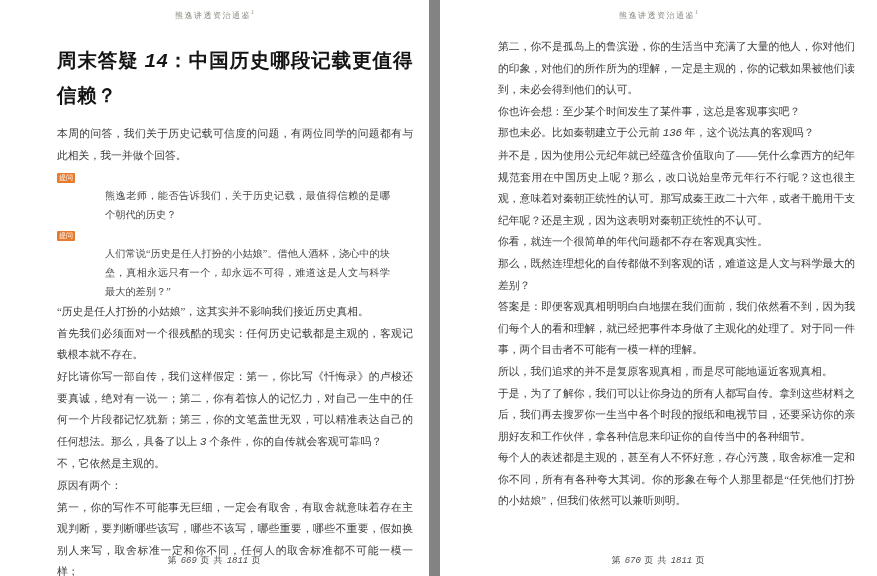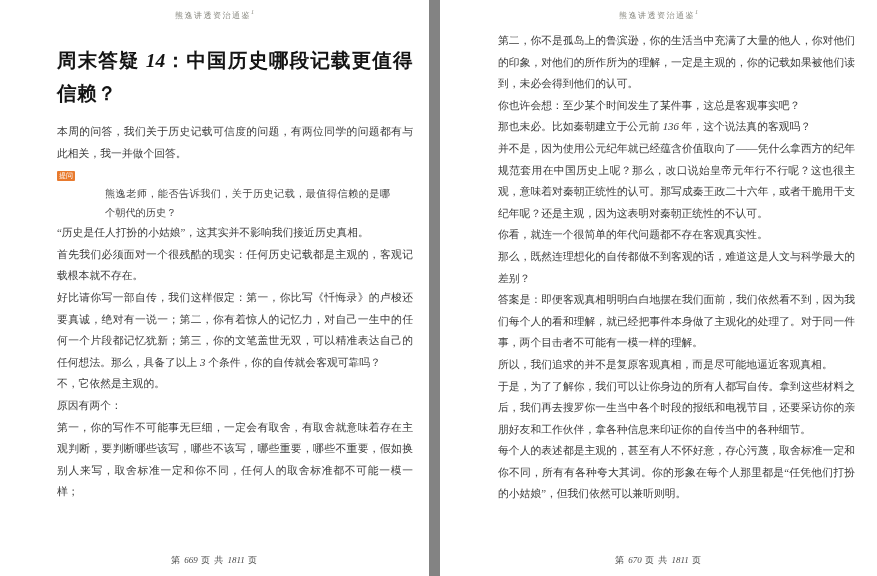--- a/index.html
+++ b/index.html
@@ -20,21 +20,21 @@
     flex: 0 0 auto;
   }
   .running-header {
     position: absolute; top: 9px; left: 0; right: 0;
     text-align: center;
     font-size: 8px; letter-spacing: 1.5px;
     color: #8a8a82;
   }
   .running-header sup { font-size: 6px; letter-spacing: 0; font-style: italic; }
   .content-left  { position: absolute; left: 57px; top: 44px; width: 356px; }
-  .content-right { position: absolute; left: 58px; top: 30px; width: 357px; }
+  .content-right { position: absolute; left: 58px; top: 36px; width: 357px; }
   .article-title {
     font-size: 19.5px; font-weight: bold;
     line-height: 33px; color: #141414;
     letter-spacing: 0.5px;
     margin: 0 0 11px 0;
     text-align: justify;
   }
   .para {
     font-size: 10.8px; line-height: 21.6px;
     color: #3b3b3b; margin: 0;
@@ -57,21 +57,21 @@
     border-radius: 1px;
     margin: 5px 0 3px 0;
   }
   .page-footer {
     position: absolute; bottom: 9px; left: 0; right: 0;
     text-align: center;
     font-size: 9px; letter-spacing: 1px;
     color: #4a4a4a;
   }
   .num {
-    font-family: Liberation Serif, serif;
+    font-family: Liberation Mono, monospace;
     font-style: italic;
     letter-spacing: 0;
   }
 </style>
 </head>
 <body>
 
 <div class="spread">
 
   <div class="page page-left">
@@ -84,20 +84,26 @@
 
       <p class="para">本周的问答，我们关于历史记载可信度的问题，有两位同学的问题都有与此相关，我一并做个回答。</p>
 
       <div>
         <span class="badge" style="background: rgb(232, 122, 46);">
           <span>提问</span>
         </span>
         <div class="quote">熊逸老师，能否告诉我们，关于历史记载，最值得信赖的是哪个朝代的历史？</div>
       </div>
 
+      <div>
+        <span class="badge" style="background: rgb(232, 122, 46);">
+          <span>提问</span>
+        </span>
+        <div class="quote">人们常说“历史是任人打扮的小姑娘”。借他人酒杯，浇心中的块垒，真相永远只有一个，却永远不可得，难道这是人文与科学最大的差别？”</div>
+      </div>
 
       <p class="para">“历史是任人打扮的小姑娘”，这其实并不影响我们接近历史真相。</p>
       <p class="para">首先我们必须面对一个很残酷的现实：任何历史记载都是主观的，客观记载根本就不存在。</p>
       <p class="para">好比请你写一部自传，我们这样假定：第一，你比写《忏悔录》的卢梭还要真诚，绝对有一说一；第二，你有着惊人的记忆力，对自己一生中的任何一个片段都记忆犹新；第三，你的文笔盖世无双，可以精准表达自己的任何想法。那么，具备了以上 <span class="num">3</span> 个条件，你的自传就会客观可靠吗？</p>
       <p class="para">不，它依然是主观的。</p>
       <p class="para">原因有两个：</p>
       <p class="para">第一，你的写作不可能事无巨细，一定会有取舍，有取舍就意味着存在主观判断，要判断哪些该写，哪些不该写，哪些重要，哪些不重要，假如换别人来写，取舍标准一定和你不同，任何人的取舍标准都不可能一模一样；</p>
     </div>
 
     <div class="page-footer">第 <span class="num">669</span> 页 共 <span class="num">1811</span> 页</div>

